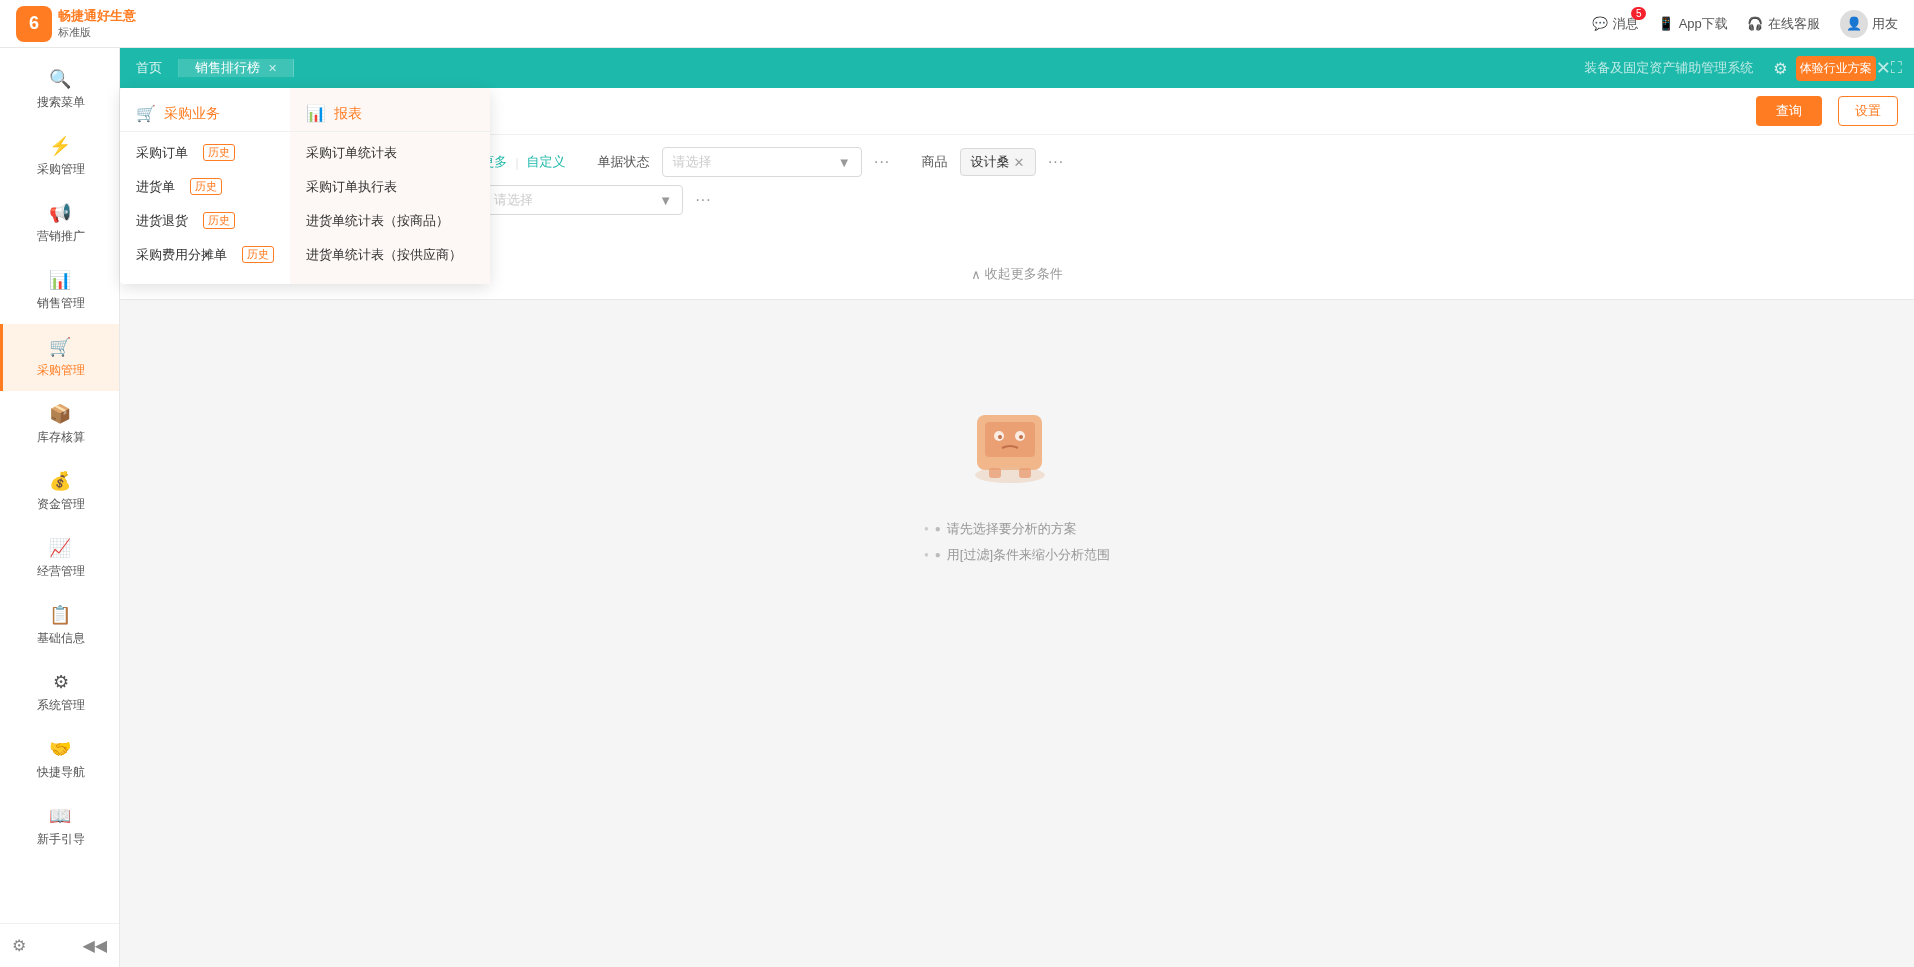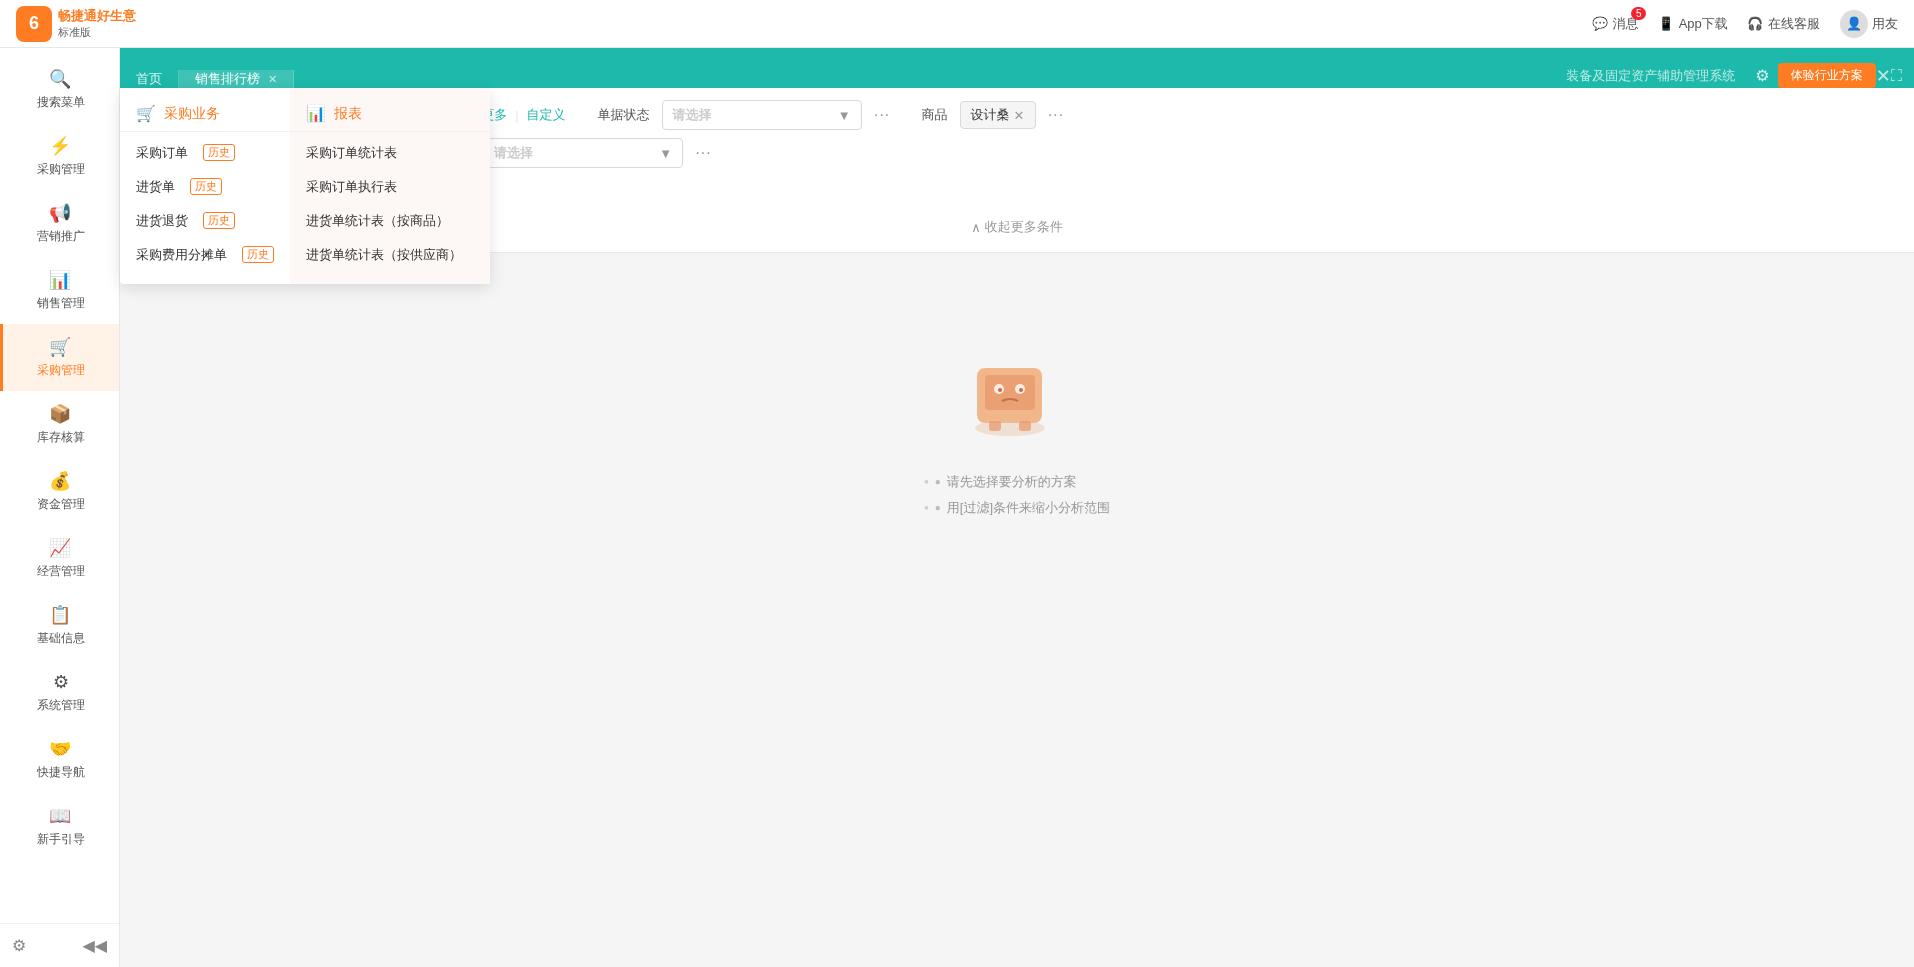--- a/index.html
+++ b/index.html
@@ -20,21 +20,21 @@
       background: #ff7c22; color: white; border: none; border-radius: 4px;
       padding: 6px 14px; font-size: 13px; cursor: pointer; margin-left: 8px;
     }
     .topbar-right { margin-left: auto; display: flex; align-items: center; gap: 20px; }
     .topbar-action { display: flex; align-items: center; gap: 4px; color: #555; font-size: 13px; cursor: pointer; position: relative; }
     .badge { background: #f5222d; color: white; border-radius: 10px; font-size: 10px; padding: 1px 5px; position: absolute; top: -8px; right: -8px; }
     .user-avatar { width: 28px; height: 28px; border-radius: 50%; background: #ddd; display: flex; align-items: center; justify-content: center; color: #999; }
 
     
     .tabbar {
-      display: flex; align-items: flex-end; height: 40px;
+      display: flex; align-items: center; height: 40px;
       background: #1db9aa; position: fixed; top: 48px; left: 120px; right: 0; z-index: 99;
     }
     .tab {
       display: flex; align-items: center; padding: 0 16px; color: rgba(255,255,255,0.85);
       font-size: 13px; cursor: pointer; border-right: 1px solid rgba(255,255,255,0.2);
       white-space: nowrap;
     }
     .tab.active { background: rgba(255,255,255,0.15); color: white; font-weight: 500; }
     .tab .close-btn { margin-left: 8px; opacity: 0.7; font-size: 11px; }
     .tab-window-btns { margin-left: auto; display: flex; align-items: center; padding: 0 12px; color: rgba(255,255,255,0.8); font-size: 16px; cursor: pointer; }
@@ -73,21 +73,21 @@
       font-size: 13px; color: #333; background: white; min-width: 120px;
     }
     .filter-tag { display: flex; align-items: center; gap: 4px; background: #f5f5f5; border: 1px solid #d9d9d9; border-radius: 4px; padding: 4px 10px; font-size: 13px; color: #333; }
     .filter-tag .remove { color: #999; cursor: pointer; }
     .date-range { display: flex; align-items: center; gap: 4px; }
     .date-quick { display: flex; align-items: center; gap: 8px; }
     .date-btn { color: #1db9aa; cursor: pointer; font-size: 13px; }
     .divider-v { color: #e8e8e8; }
     .filter-select {
       display: flex; align-items: center; gap: 4px; border: 1px solid #d9d9d9;
-      border-radius: 4px; padding: 5px 10px; background: white; cursor: pointer; min-width: 160px; font-weight: bold;
+      border-radius: 4px; padding: 5px 10px; background: white; cursor: pointer; min-width: 160px;
     }
     .filter-select .arrow { color: #999; margin-left: auto; }
     .query-btn { background: #ff7c22; color: white; border: none; border-radius: 4px; padding: 6px 20px; font-size: 13px; cursor: pointer; margin-left: auto; }
     .settings-btn { background: white; color: #ff7c22; border: 1px solid #ff7c22; border-radius: 4px; padding: 5px 16px; font-size: 13px; cursor: pointer; }
     .toolbar-btn { display: flex; align-items: center; gap: 4px; color: #555; font-size: 13px; cursor: pointer; }
     .collapse-row { display: flex; justify-content: center; padding: 4px 0; }
     .collapse-btn { color: #999; font-size: 13px; cursor: pointer; display: flex; align-items: center; gap: 4px; }
 
     
     .action-toolbar { display: flex; align-items: center; gap: 16px; padding: 8px 16px; background: #fff; border-bottom: 1px solid #f0f0f0; }
@@ -223,28 +223,49 @@
   <div class="tab">
     <span>首页</span>
   </div>
   <div class="tab active">
     <span>销售排行榜</span>
     <span class="close-btn">✕</span>
   </div>
   <div class="tab-window-btns">
     <span style="font-size:13px;color:rgba(255,255,255,0.7);">装备及固定资产辅助管理系统</span>
     <span style="margin-left:20px;">⚙</span>
-    <button class="industry-btn" style="font-size:12px;padding:4px 13px;font-family:Liberation Mono, monospace;">体验行业方案</button>
+    <button class="industry-btn" style="font-size:12px;padding:4px 4px;font-family:Liberation Mono, monospace;">体验行业方案</button>
     <span style="color:rgba(255,255,255,0.7);font-size:18px;">✕</span>
     <span style="color:rgba(255,255,255,0.7);font-size:16px;">⛶</span>
   </div>
 </div>
 
 <div class="main-content">
 
+  <div class="action-toolbar">
+    <div class="toolbar-btn">
+      <span>❓</span>
+      <span>帮助</span>
+    </div>
+    <div class="toolbar-btn">
+      <span>🖨</span>
+      <span>按模板打印</span>
+      <span style="color:#ccc;">▼</span>
+    </div>
+    <div class="toolbar-btn">
+      <span>↗</span>
+      <span>导出</span>
+    </div>
+    <div class="toolbar-btn">
+      <span>🔄</span>
+      <span>刷新</span>
+    </div>
+    <button class="query-btn">查询</button>
+    <button class="settings-btn">设置</button>
+  </div>
 
   <div class="filter-bar">
 
     <div class="filter-row">
       <span style="color:#555;">日期</span>
       <div class="date-range">
         <input class="filter-input" type="text" value="2024-01-01" style="width: 110px;">
         <span>~</span>
         <input class="filter-input" type="text" value="2024-12-31" style="width: 110px;">
       </div>

